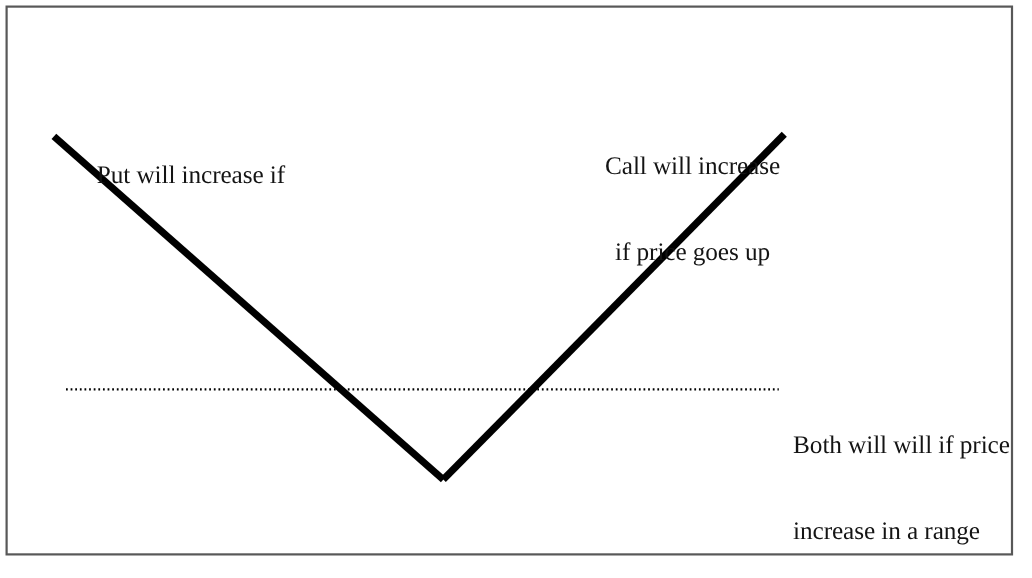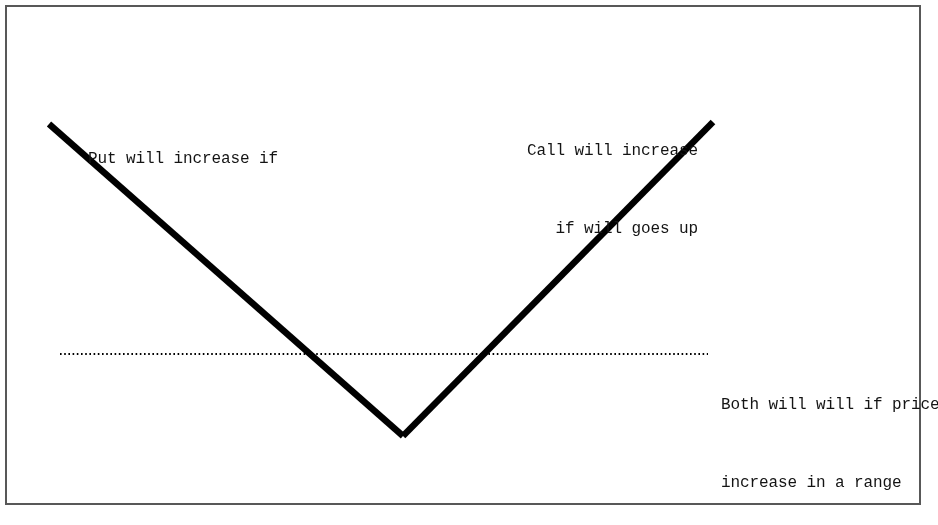--- a/index.html
+++ b/index.html
@@ -34,38 +34,38 @@
     position: absolute;
     left: 0;
     top: 0;
     width: 938px;
     height: 525px;
   }
   
   .annotation {
     position: absolute;
     color: #141414;
-    font-family: Liberation Mono, monospace;
-    font-size: 16px;
+    font-family: Liberation Serif, serif;
+    font-size: 23px;
     line-height: 26px;
     white-space: pre;
     letter-spacing: -0.1px;
   }
   .annotation .line {
     display: block;
   }
   #put-annotation {
     left: 88px;
     top: 94px;
     text-align: left;
   }
   #call-annotation {
-    left: 527px;
+    left: 550px;
     top: 86px;
-    text-align: right;
+    text-align: center;
   }
   #range-annotation {
     left: 721px;
     top: 340px;
     text-align: left;
   }
 </style>
 </head>
 <body>
 
@@ -81,21 +81,21 @@
 
     <line x1="403" y1="436" x2="713" y2="122" stroke="#000000" stroke-width="6.5" stroke-linecap="butt"></line>
   </svg>
 
   <div class="annotation" id="put-annotation">
     <span class="line">Put will increase if</span>
   </div>
 
   <div class="annotation" id="call-annotation">
     <span class="line">Call will increase</span>
-    <span class="line">if will goes up</span>
+    <span class="line">if price goes up</span>
   </div>
 
   <div class="annotation" id="range-annotation">
     <span class="line">Both will will if price</span>
     <span class="line">increase in a range</span>
   </div>
 
 </div>
 
 </body></html>

